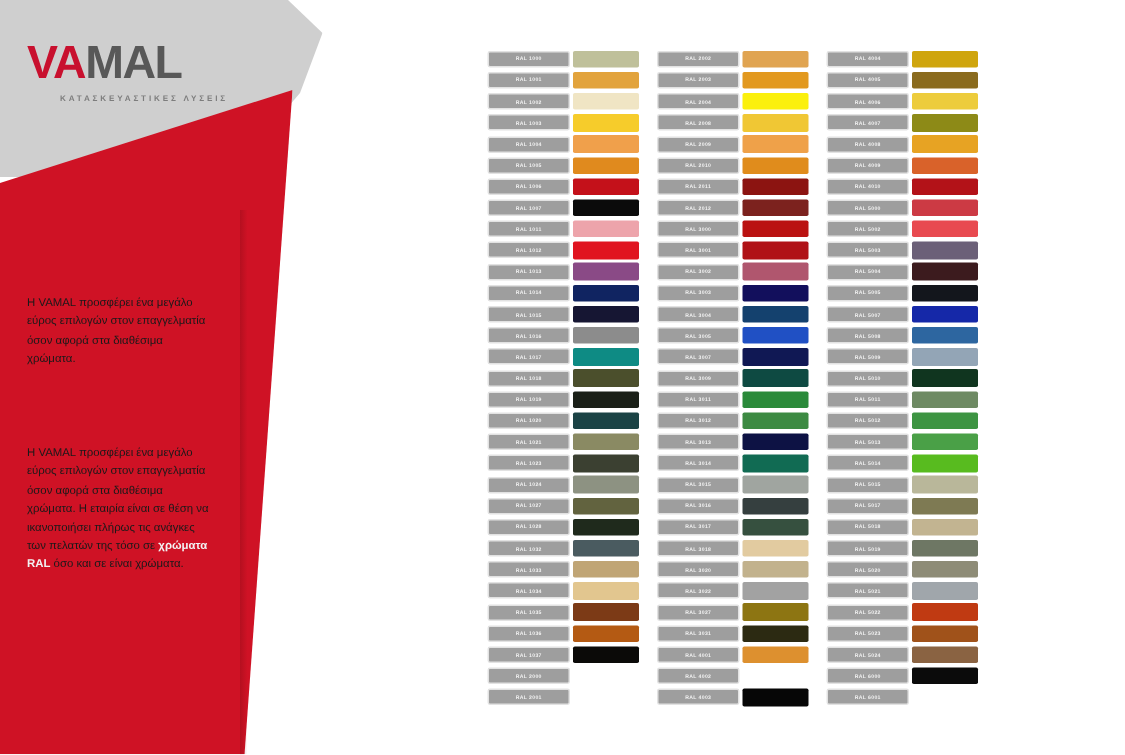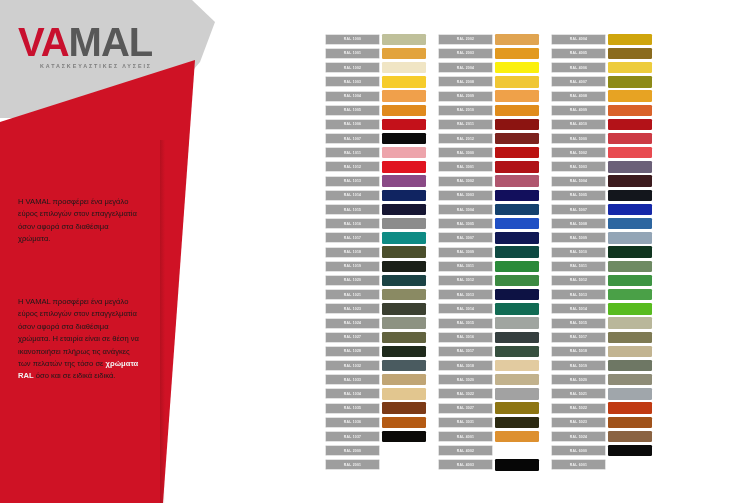--- a/index.html
+++ b/index.html
@@ -26,21 +26,21 @@
     z-index:2;
   }
   .red-wedge-shadow{
     position:absolute;left:160px;top:140px;width:5px;height:363px;
     background:linear-gradient(to right,rgba(120,10,18,.30),rgba(255,255,255,0));
     z-index:3;pointer-events:none;
   }
 
   .logo{position:absolute;left:18px;top:20px;z-index:6;}
   .logo-word{
-    font-size:40px;line-height:44px;font-weight:700;letter-spacing:-1px;
+    font-size:31px;line-height:44px;font-weight:700;letter-spacing:-1px;
     font-family:"Liberation Sans","DejaVu Sans",sans-serif;
     white-space:nowrap;
   }
   .logo-word .l-red{color:#c8102e;}
   .logo-word .l-dark{color:#585858;}
   .logo-sub{
     margin-top:-2px;margin-left:22px;
     height:8px;width:122px;
     display:flex;align-items:center;overflow:hidden;
   }
@@ -101,21 +101,21 @@
 
   <div class="logo">
     <div class="logo-word"><span class="l-red">V</span><span class="l-red">A</span><span class="l-dark">M</span><span class="l-dark">AL</span></div>
     <div class="logo-sub">
         <span>ΚΑΤΑΣΚΕΥΑΣΤΙΚΕΣ ΛΥΣΕΙΣ</span>
       </div>
   </div>
 
   <div class="copy" id="para-1">Η VAMAL προσφέρει ένα μεγάλο εύρος επιλογών στον επαγγελματία όσον αφορά στα διαθέσιμα χρώματα.</div>
 
-  <div class="copy" id="para-2"><span>Η VAMAL προσφέρει ένα μεγάλο εύρος επιλογών στον επαγγελματία όσον αφορά στα διαθέσιμα χρώματα. Η εταιρία είναι σε θέση να ικανοποιήσει πλήρως τις ανάγκες των πελατών της τόσο σε </span><span class="hl">χρώματα RAL</span><span> όσο και σε ειδικά ειδικά.</span></div>
+  <div class="copy" id="para-2"><span>Η VAMAL προσφέρει ένα μεγάλο εύρος επιλογών στον επαγγελματία όσον αφορά στα διαθέσιμα χρώματα. Η εταιρία είναι σε θέση να ικανοποιήσει πλήρως τις ανάγκες των πελατών της τόσο σε </span><span class="hl">χρώματα RAL</span><span> όσο και σε είναι χρώματα.</span></div>
 
   <div class="chart" id="ral-chart">
       <div class="chart-col">
         <div class="ral-row">
           <div class="ral-code">RAL 1000</div>
           <div class="ral-swatch" style="background: rgb(191, 192, 154);"></div>
         </div>
         <div class="ral-row">
           <div class="ral-code">RAL 1001</div>
           <div class="ral-swatch" style="background: rgb(226, 163, 60);"></div>

